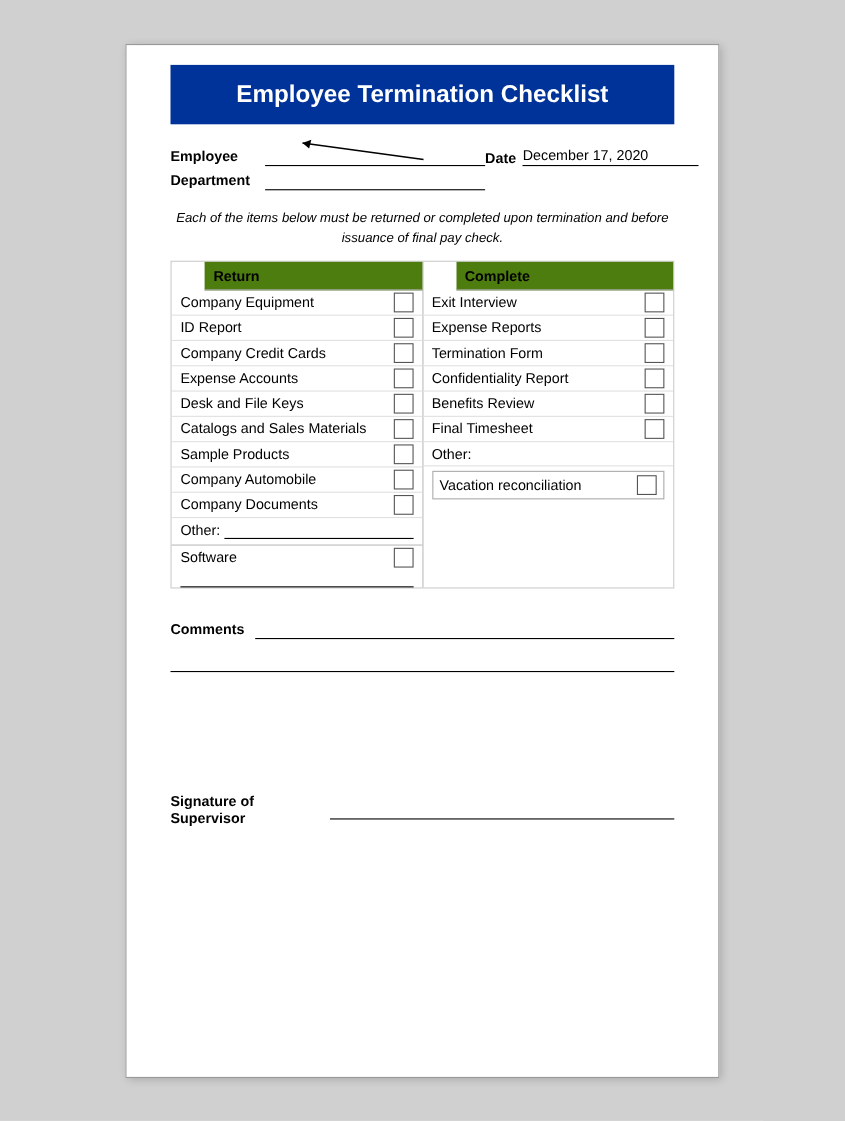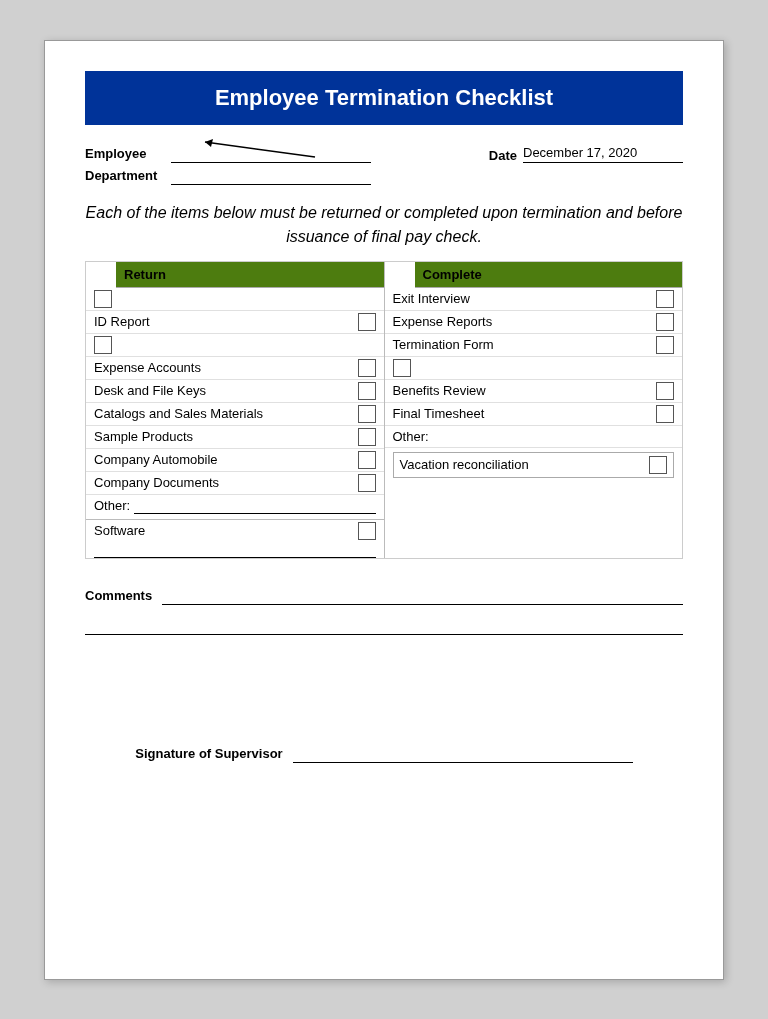--- a/index.html
+++ b/index.html
@@ -13,23 +13,23 @@
       display: flex;
       justify-content: center;
       align-items: center;
       min-height: 100vh;
       font-family: Arial, sans-serif;
       font-size: 13px;
     }
 
     .document {
       background: #ffffff;
-      width: 680px;
+      width: 540px;
       min-height: 940px;
-      padding: 30px 40px;
+      padding: 18px 40px;
       border: 1px solid #999;
       box-shadow: 2px 2px 8px rgba(0,0,0,0.2);
     }
 
     .header-bar {
       background: #003399;
       color: #ffffff;
       text-align: center;
       padding: 14px 10px;
       font-size: 22px;
@@ -84,21 +84,21 @@
     .date-value {
       font-size: 13px;
       border-bottom: 1px solid #000;
       min-width: 160px;
       padding-bottom: 2px;
     }
 
     .instructions {
       text-align: center;
       font-style: italic;
-      font-size: 16px;
+      font-size: 12px;
       margin: 16px 0 12px 0;
       color: #000;
       line-height: 1.5;
     }
 
     .checklist-section {
       display: flex;
       gap: 0;
       border: 1px solid #ccc;
     }
@@ -251,27 +251,29 @@
 
   <div class="instructions">Each of the items below must be returned or completed
 upon termination and before issuance of final pay check.</div>
 
   <div class="checklist-section">
 
     <div class="left-col">
       <div class="col-header">Return</div>
 
       <div class="checklist-item">
+        <span class="item-text">Company Equipment</span>
         <span class="checkbox"></span>
       </div>
       <div class="checklist-item">
         <span class="item-text">ID Report</span>
         <span class="checkbox"></span>
       </div>
       <div class="checklist-item">
+        <span class="item-text">Company Credit Cards</span>
         <span class="checkbox"></span>
       </div>
       <div class="checklist-item">
         <span class="item-text">Expense Accounts</span>
         <span class="checkbox"></span>
       </div>
       <div class="checklist-item">
         <span class="item-text">Desk and File Keys</span>
         <span class="checkbox"></span>
       </div>
@@ -314,20 +316,21 @@
       </div>
       <div class="checklist-item">
         <span class="item-text">Expense Reports</span>
         <span class="checkbox"></span>
       </div>
       <div class="checklist-item">
         <span class="item-text">Termination Form</span>
         <span class="checkbox"></span>
       </div>
       <div class="checklist-item">
+        <span class="item-text">Confidentiality Report</span>
         <span class="checkbox"></span>
       </div>
       <div class="checklist-item">
         <span class="item-text">Benefits Review</span>
         <span class="checkbox"></span>
       </div>
       <div class="checklist-item">
         <span class="item-text">Final Timesheet</span>
         <span class="checkbox"></span>
       </div>

